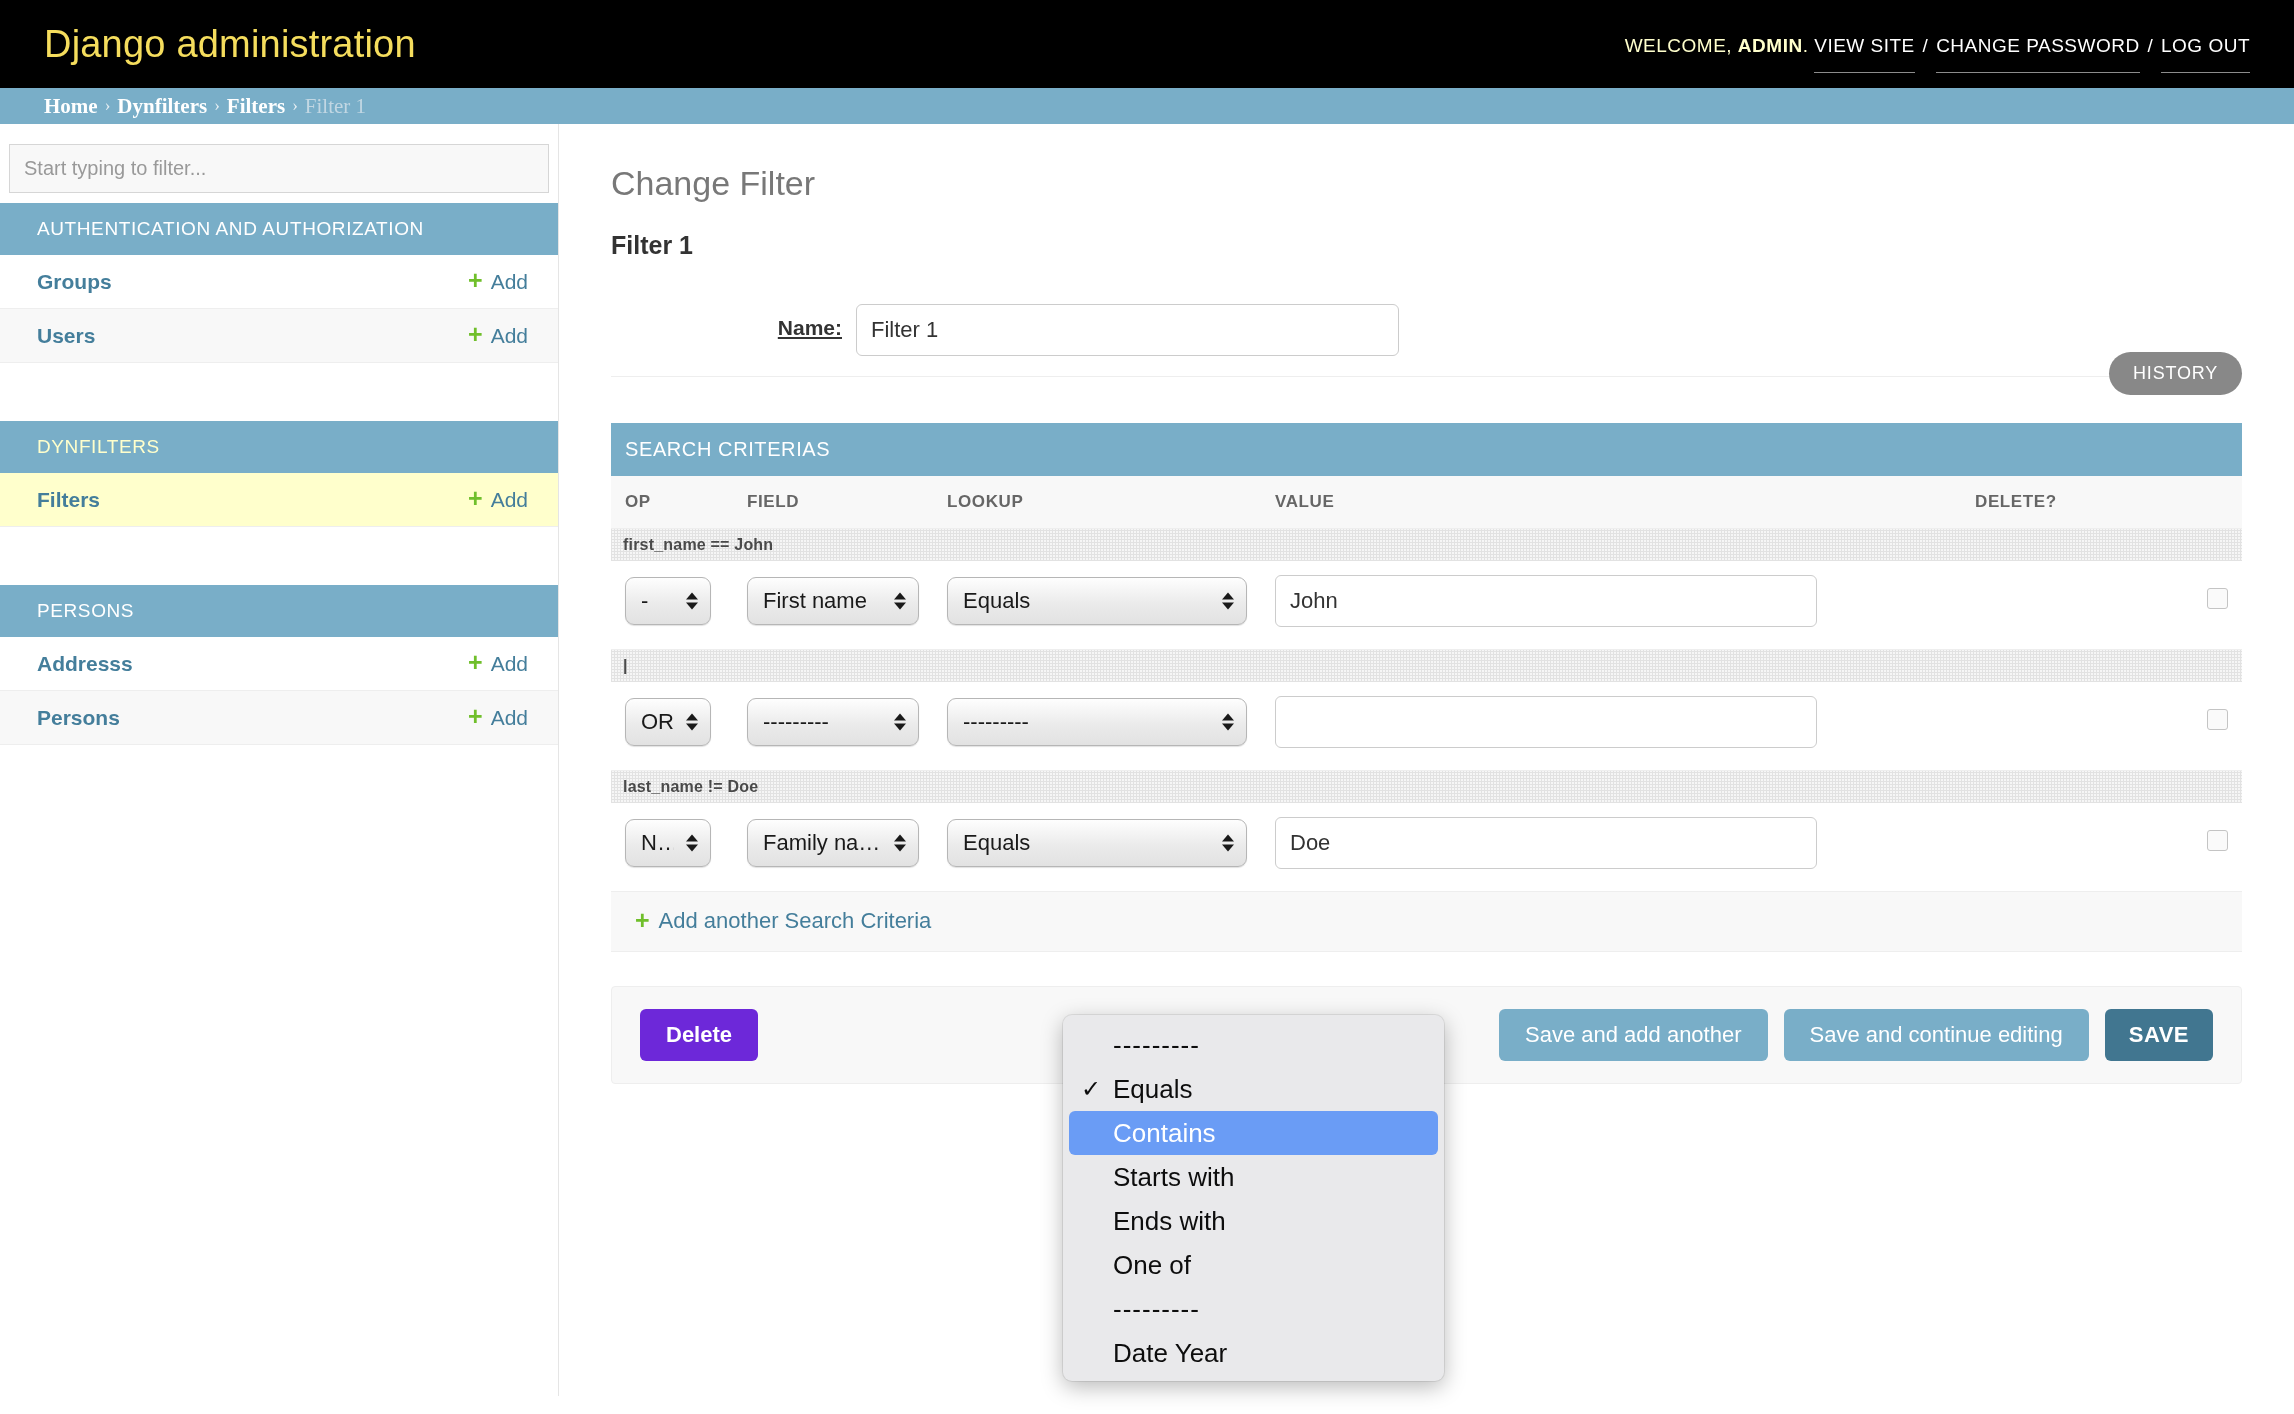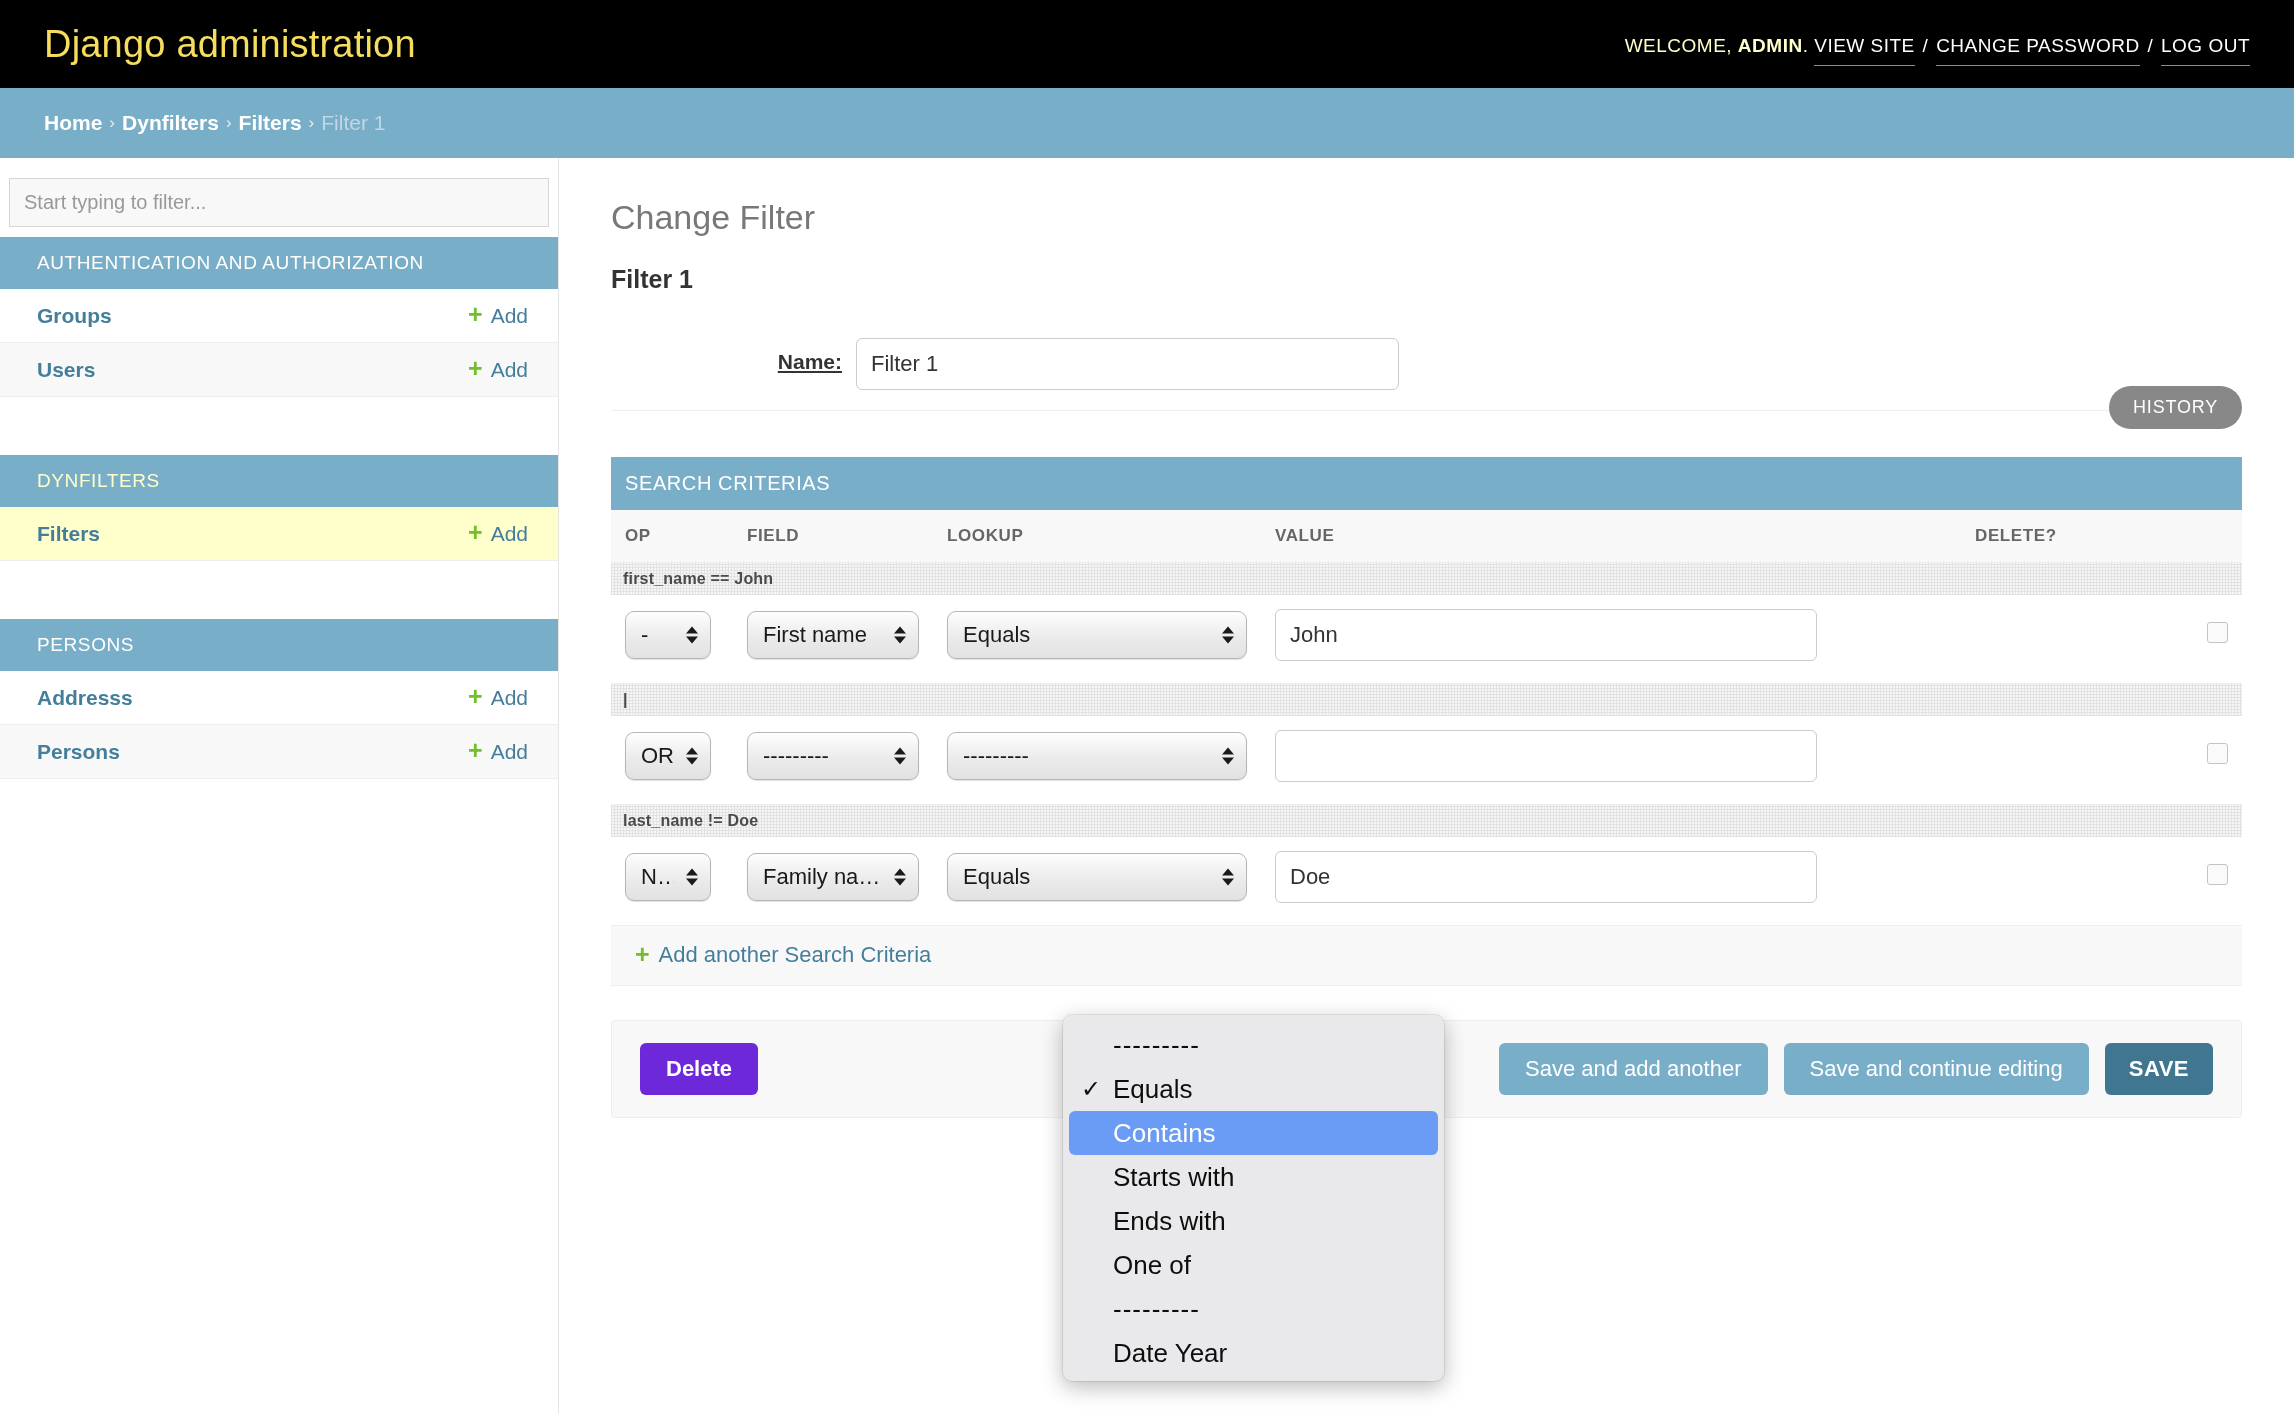--- a/index.html
+++ b/index.html
@@ -37,33 +37,34 @@
     text-transform: uppercase;
     color: #ffffcc;
     white-space: nowrap;
     padding-top: 4px;
   }
   #user-tools strong { font-weight: bold; color: #ffffcc; }
   #user-tools a {
     color: #fff;
     text-decoration: none;
     border-bottom: 1px solid rgba(255,255,255,0.55);
-    padding-bottom: 9px;
+    padding-bottom: 16px;
   }
   #user-tools .sep { color: #fff; padding: 0 2px; }
 
   
   #breadcrumbs {
     background: #79aec8;
-    height: 70px;
+    height: 36px;
     display: flex;
     align-items: center;
     padding: 0 44px;
     font-size: 21px;
     color: #fff;
+    font-family: Liberation Serif, serif;
   }
   #breadcrumbs a { color: #fff; text-decoration: none; font-weight: bold; }
   #breadcrumbs .crumb-sep { padding: 0 7px; font-size: 17px; color: #e6eef3; }
   #breadcrumbs .current { color: #c2d7e3; }
 
   
   #container { display: flex; align-items: flex-start; height: 1272px; }
 
   
   #nav-sidebar {

